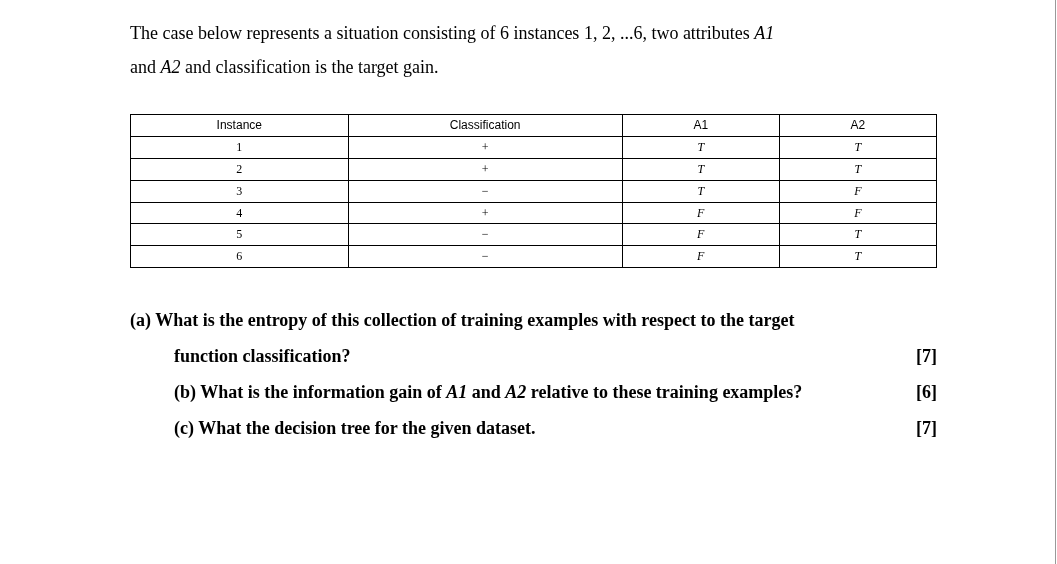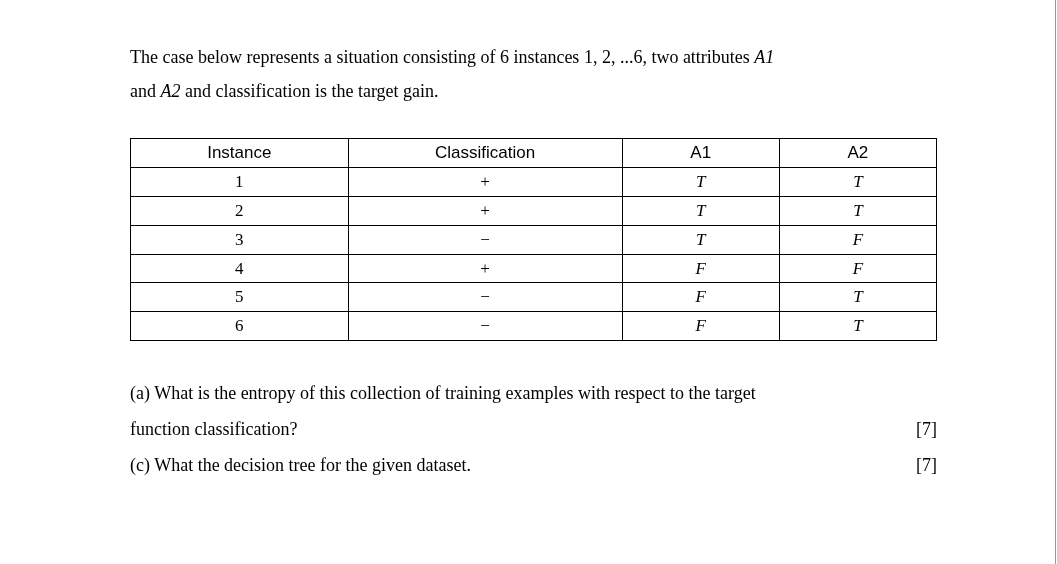--- a/index.html
+++ b/index.html
@@ -13,53 +13,54 @@
       color: #000;
       background: #fff;
       width: 1057px;
       height: 564px;
       padding: 16px 120px 16px 130px;
       line-height: 1.9;
       position: relative;
     }
     .intro {
       margin-bottom: 30px;
-      margin-top: 24px;
     }
     .italic {
       font-style: italic;
     }
     table {
       border-collapse: collapse;
       width: 100%;
       margin: 0 auto 34px auto;
       table-layout: fixed;
     }
     th, td {
       border: 1px solid #000;
       text-align: center;
       padding: 2px 6px;
-      font-size: 17px;
+      font-size: 12px;
       line-height: 1.4;
       font-weight: normal;
     }
     th {
       font-family: Arial, Helvetica, sans-serif;
     }
     col.c1 { width: 27%; }
     col.c2 { width: 34%; }
     col.c3 { width: 19.5%; }
     col.c4 { width: 19.5%; }
     .questions {
       line-height: 2.0;
+      font-weight: bold;
     }
     .qrow {
       display: flex;
       justify-content: flex-end;
       align-items: flex-end;
+      margin-left: 44px;
     }
     .qtext {
       flex: 1;
     }
     .marks {
       padding-left: 20px;
       white-space: nowrap;
     }
     .cell-italic {
       font-style: italic;
@@ -142,18 +143,24 @@
 
 <div class="questions">
   <div>
     <div class="qtext">(a) What is the entropy of this collection of training examples with respect to the target</div>
     <div class="qrow">
       <span class="qtext">function classification?</span>
       <span class="marks">[7]</span>
     </div>
   </div>
   <div class="qrow">
+    <span class="qtext">
+      <span>(b) What is the information gain of </span><span class="italic">A1</span><span> and </span><span class="italic">A2</span><span> relative to these training examples?</span>
+    </span>
+    <span class="marks">[6]</span>
+  </div>
+  <div class="qrow">
     <span class="qtext">(c) What the decision tree for the given dataset.</span>
     <span class="marks">[7]</span>
   </div>
 </div>
 
 <div class="right-border"></div>
 
 </body></html>

